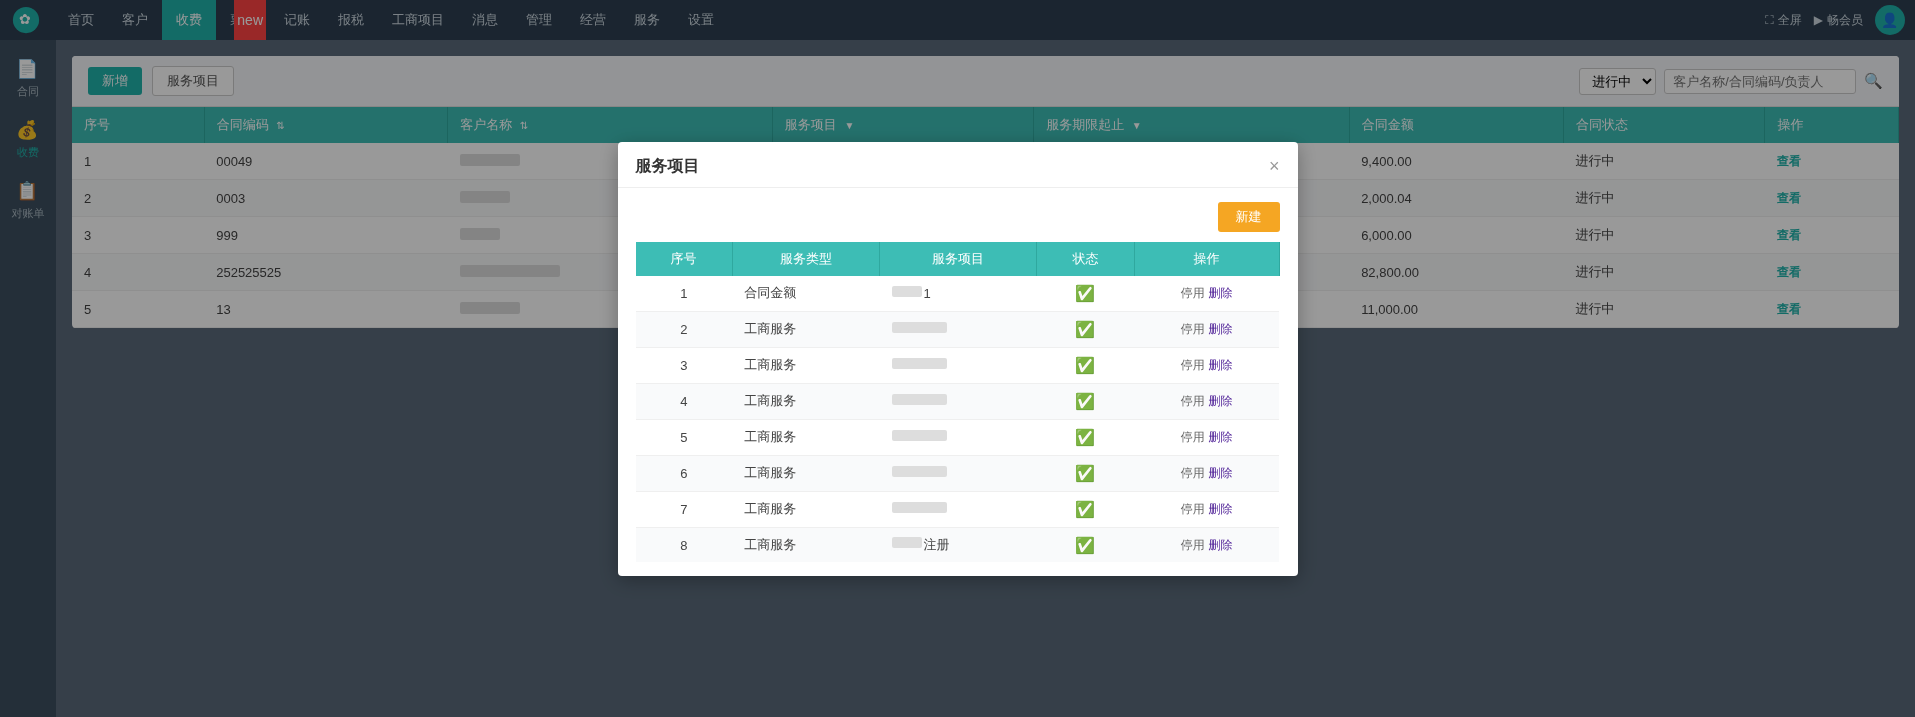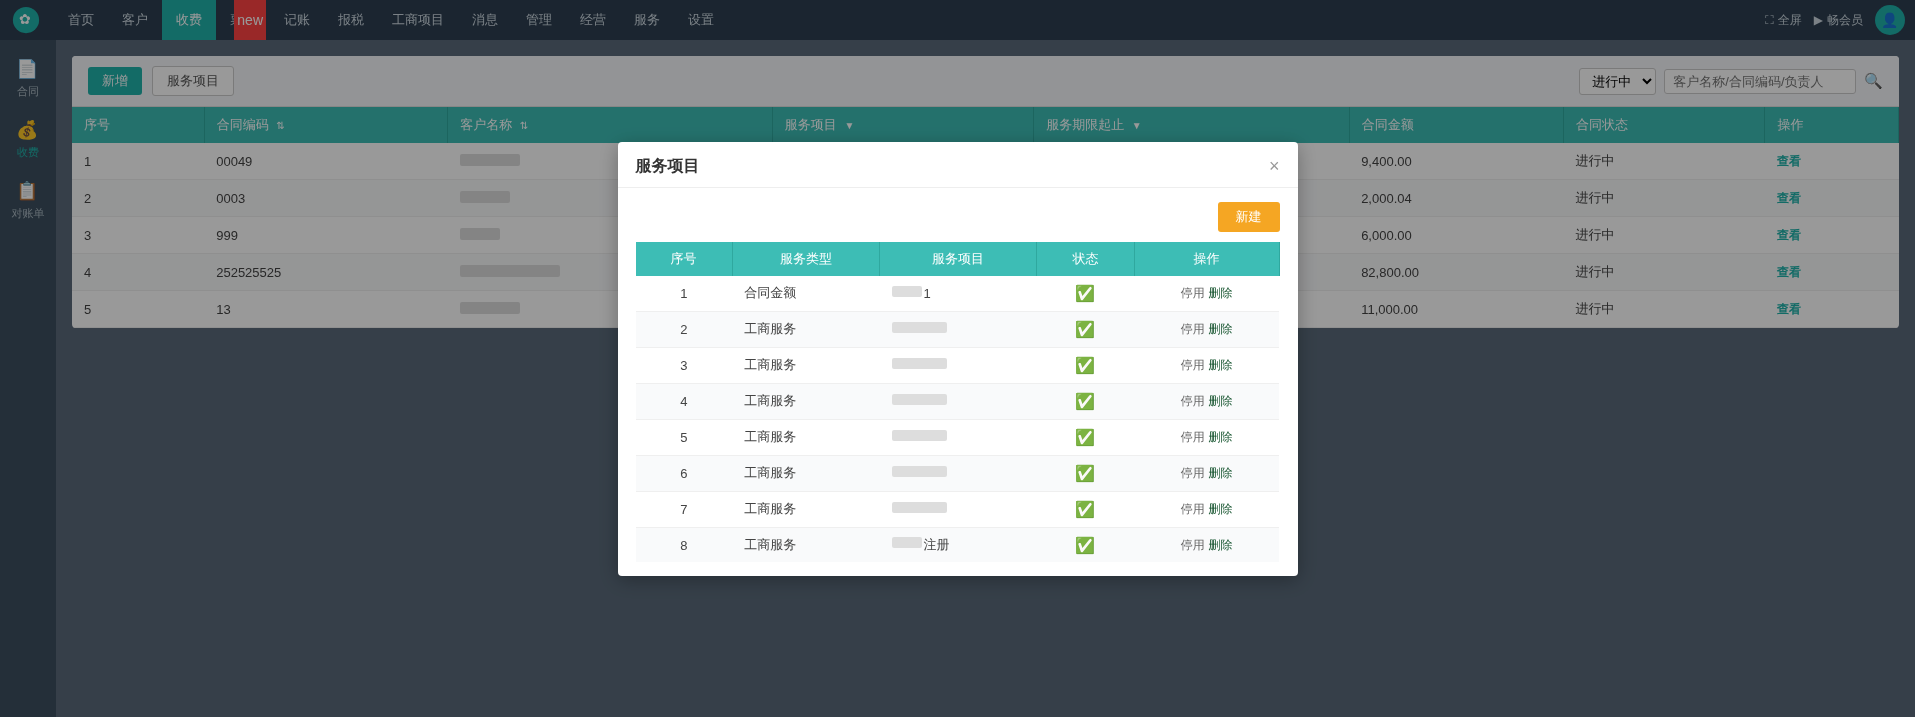--- a/index.html
+++ b/index.html
@@ -175,21 +175,21 @@
       padding: 8px 12px; border-bottom: 1px solid #efefef;
       text-align: center; color: #444;
     }
     .modal-table tr:nth-child(even) td { background: #f9fafb; }
     .modal-table td.left { text-align: left; }
     .status-icon { color: #20b2aa; font-size: 16px; }
     .btn-disable {
       color: #666; background: none; border: none; cursor: pointer; font-size: 12px;
     }
     .btn-delete {
-      color: #14532d; background: none; border: none; cursor: pointer; font-size: 12px;
+      color: #4c1d95; background: none; border: none; cursor: pointer; font-size: 12px;
     }
 
     
     .modal-scroll { overflow-y: auto; max-height: 320px; }
     .modal-scroll::-webkit-scrollbar { width: 8px; }
     .modal-scroll::-webkit-scrollbar-track { background: #f1f1f1; }
     .modal-scroll::-webkit-scrollbar-thumb { background: #ccc; border-radius: 4px; }
   </style>
 </head>
 <body>

